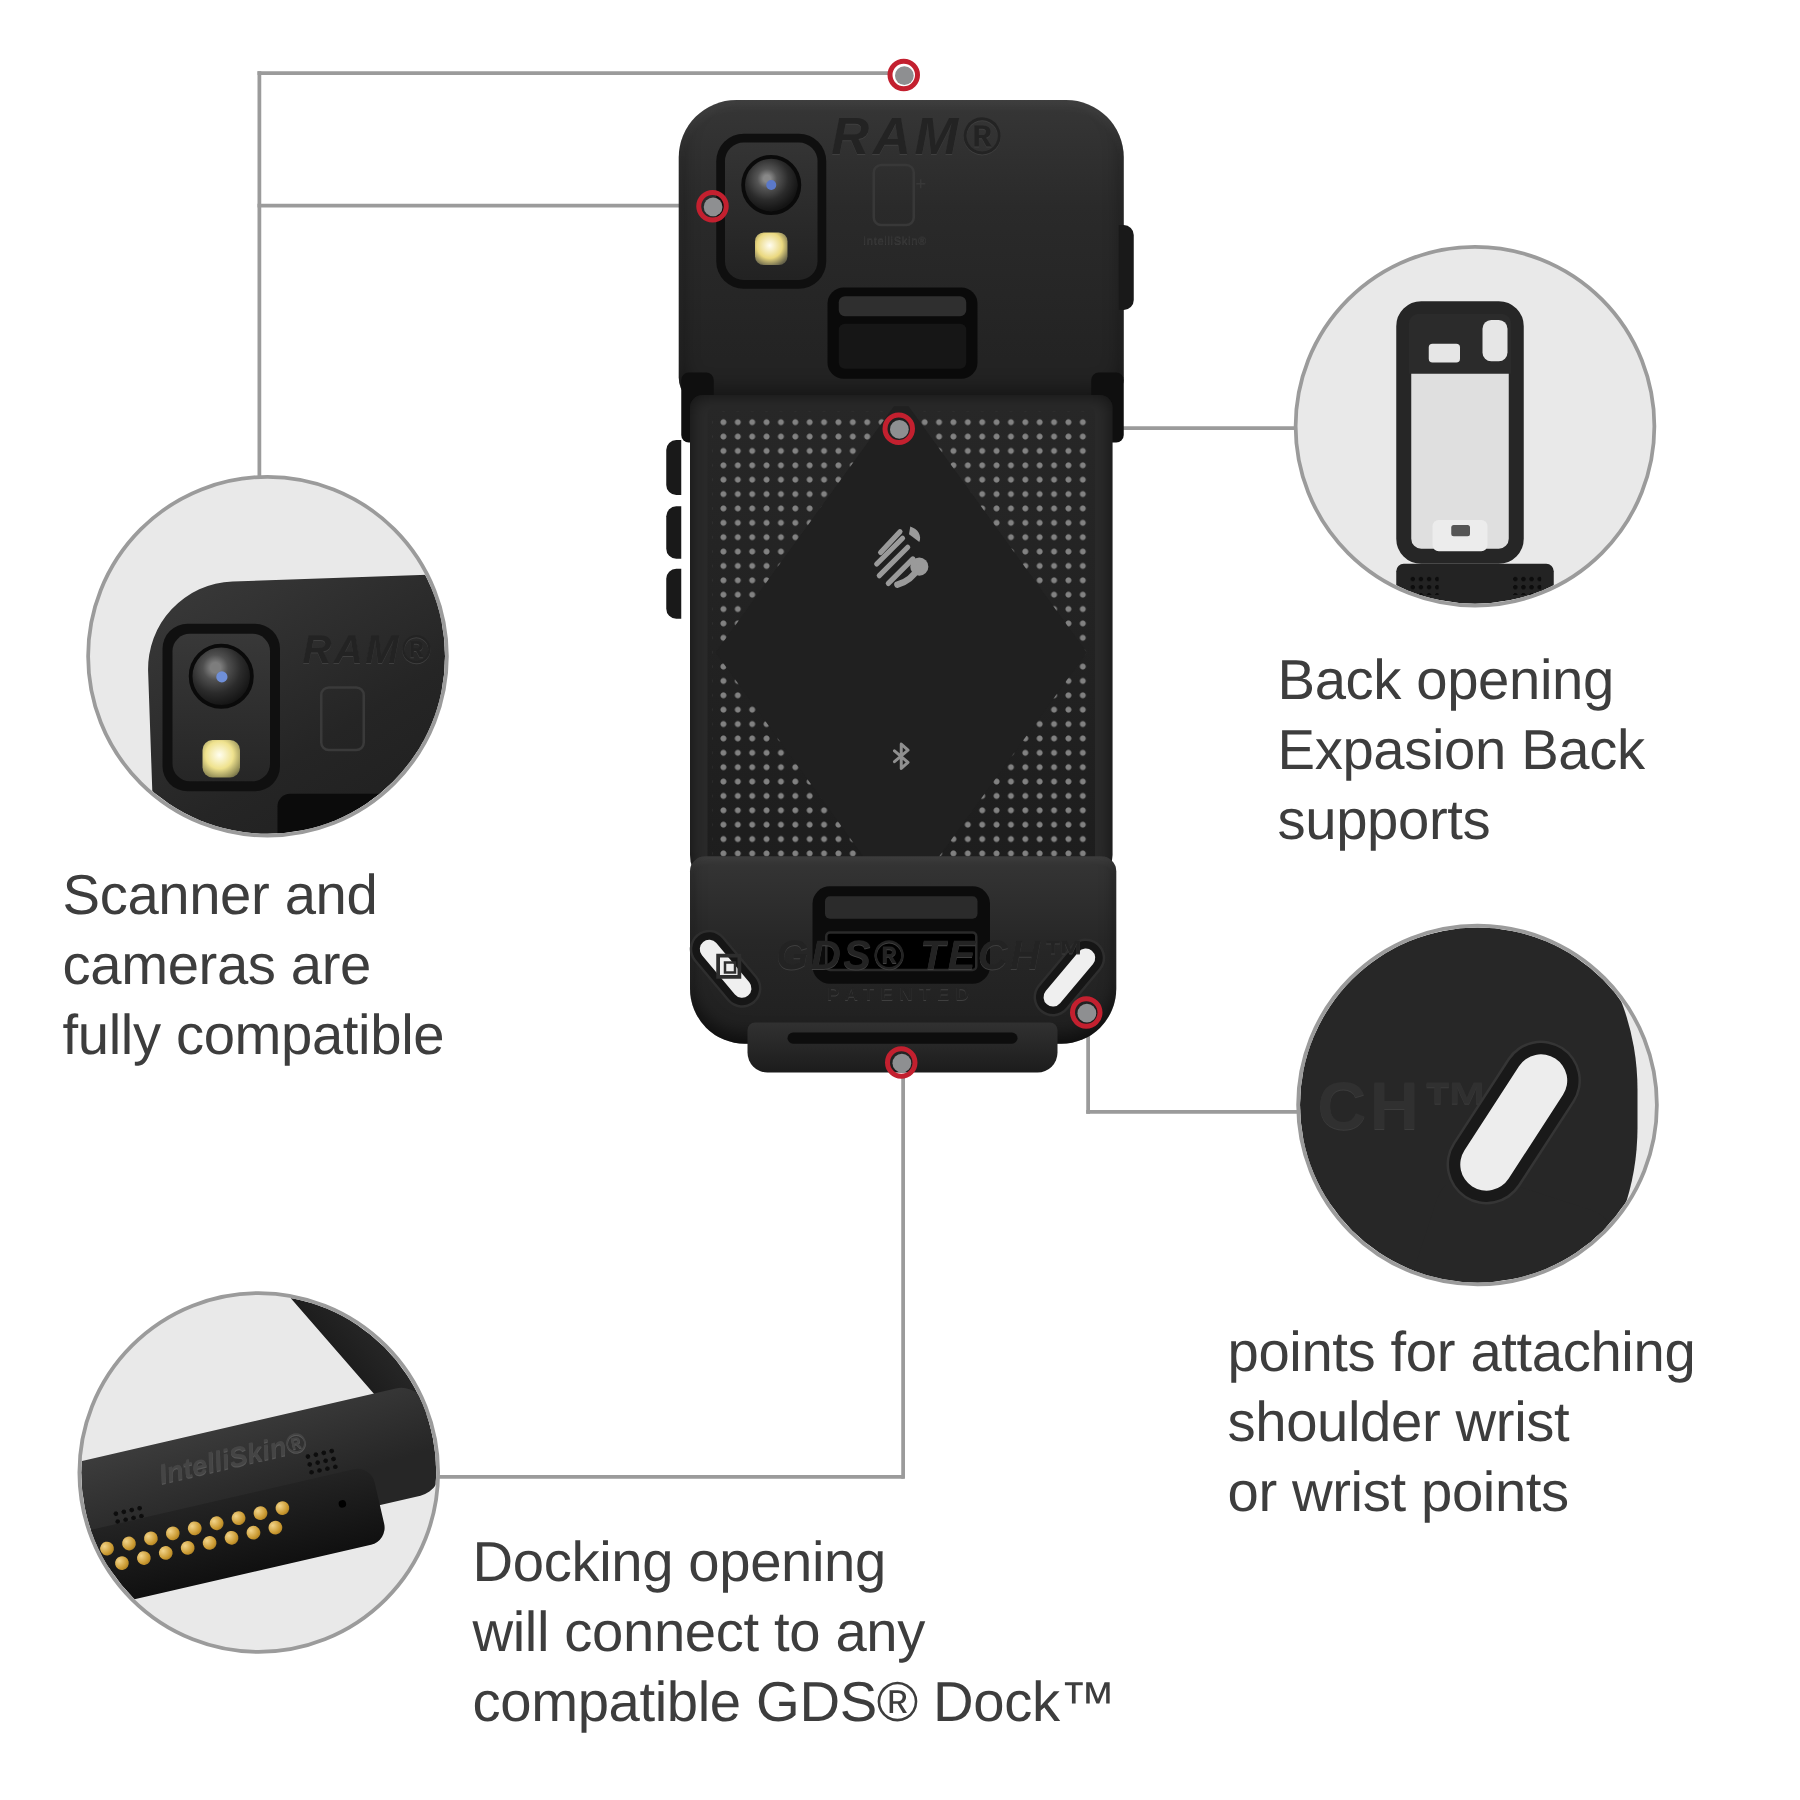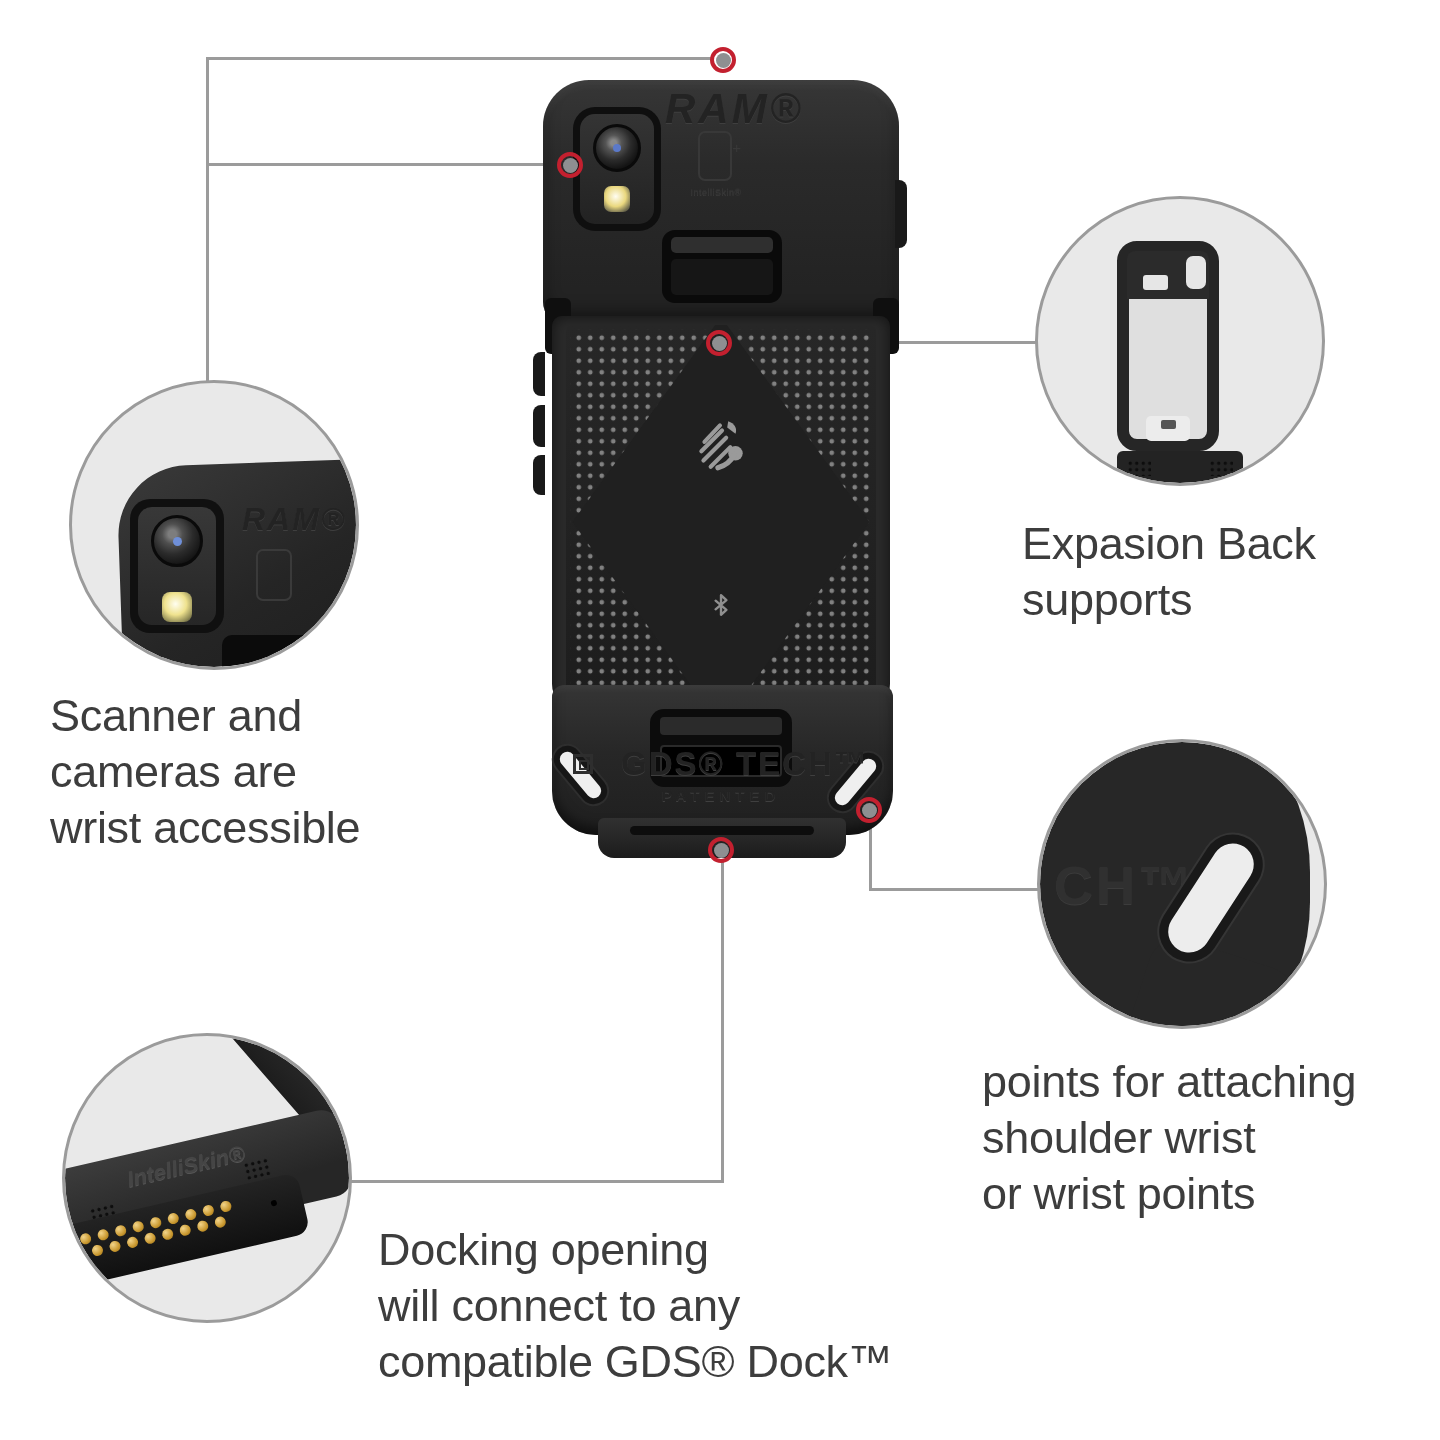--- a/index.html
+++ b/index.html
@@ -53,21 +53,21 @@
            transform:translate(-50%,-50%) scale(1.05,1.45) rotate(45deg);}
   .made-in{left:0;right:0;top:618px;text-align:center;font-size:19px;font-weight:700;letter-spacing:2px;}
   .bottom-sec{left:17px;top:612px;width:341px;height:150px;border-radius:12px 12px 44px 44px;
               background:linear-gradient(180deg,#353535,#272727 45%,#1f1f1f);
               box-shadow:inset 0 4px 6px rgba(255,255,255,.05), inset 0 -8px 12px rgba(0,0,0,.5);}
   .bslot{left:115px;top:636px;width:142px;height:78px;background:#0c0c0c;border-radius:14px;}
   .bslot .t{position:absolute;left:10px;right:10px;top:8px;height:18px;background:#2b2b2b;border-radius:4px;}
   .bslot .b{position:absolute;left:10px;right:10px;top:36px;height:28px;background:#000;border-radius:4px;border:2px solid #2a2a2a;}
   .strap-slot{width:15px;height:56px;background:#efefef;border-radius:8px;
               box-shadow:0 0 0 6px #161616, 0 0 0 8px #2e2e2e;}
-  .gds-row{left:0;right:0;top:672px;display:flex;justify-content:center;align-items:center;gap:28px;}
+  .gds-row{left:0;right:0;top:672px;display:flex;justify-content:center;align-items:flex-end;gap:28px;font-style:italic;}
   .gds-logo{width:20px;height:20px;border:3px solid #2e2e2e;box-sizing:border-box;}
   .gds-logo .in{position:relative;left:3px;top:3px;width:6px;height:6px;border:2px solid #2e2e2e;}
   .gds-text{font-size:33px;font-weight:700;letter-spacing:2px;}
   .patented{left:0;right:0;top:714px;text-align:center;font-size:15px;font-weight:700;letter-spacing:5px;}
   .lip{left:63px;top:745px;width:248px;height:40px;border-radius:6px 6px 16px 16px;
        background:linear-gradient(180deg,#313131,#1c1c1c);}
   .lip .slot{position:absolute;left:32px;right:32px;top:8px;height:9px;background:#0d0d0d;border-radius:5px;}
   
   .c1-case{left:48px;top:80px;width:260px;height:230px;border-radius:70px 34px 4px 4px;transform:rotate(-2deg);
            background:linear-gradient(150deg,#3a3a3a,#252525 55%,#1d1d1d);}
@@ -277,24 +277,25 @@
         </div>
 
         <div class="abs" style="right:26px;top:22px;width:6px;height:6px;border-radius:50%;background:#000;"></div>
       </div>
     </div>
   </div>
 
   <div class="callout" style="left:50px;top:688px;">
     <div>Scanner and</div>
     <div>cameras are</div>
-    <div>wrist accessible</div>
+    <div>fully compatible</div>
   </div>
 
   <div class="callout" style="left:1022px;top:516px;">
+    <div>Back opening</div>
     <div>Expasion Back</div>
     <div>supports</div>
   </div>
 
   <div class="callout" style="left:982px;top:1054px;">
     <div>points for attaching</div>
     <div>shoulder wrist</div>
     <div>or wrist points</div>
   </div>
 

